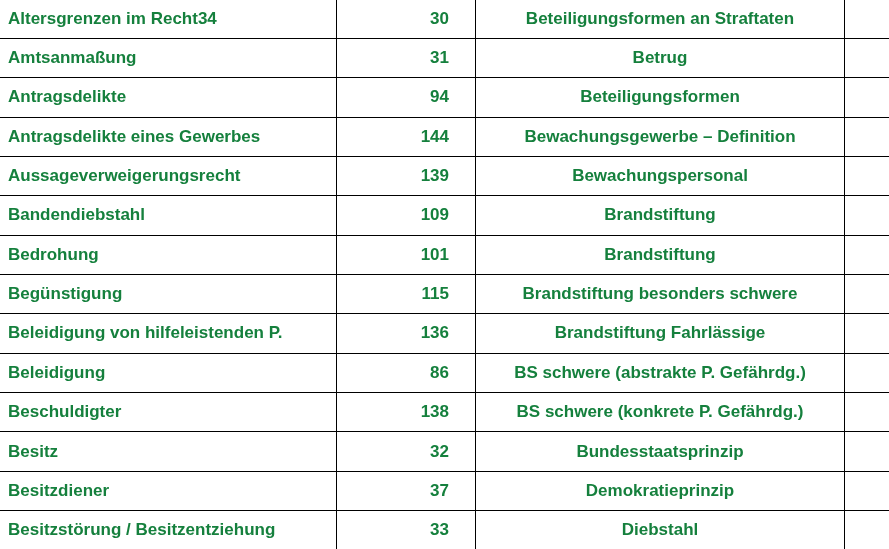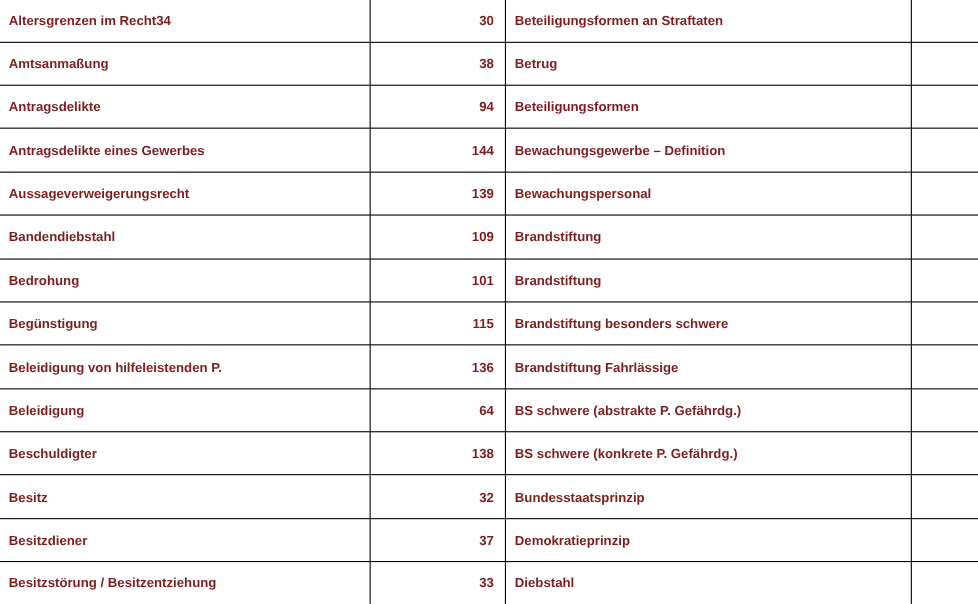--- a/index.html
+++ b/index.html
@@ -14,48 +14,48 @@
     overflow: hidden;
   }
   .index-table {
     width: 889px;
     height: 549px;
     border-collapse: collapse;
     table-layout: fixed;
   }
   .index-table td {
     border: 1px solid #000000;
-    font-size: 12px;
+    font-size: 17px;
     font-weight: bold;
-    color: #7f1d1d;
+    color: #15803d;
     padding: 0 8px;
     vertical-align: middle;
     white-space: nowrap;
     overflow: hidden;
   }
   .index-table tr:first-child td {
     border-top: none;
   }
   .index-table tr:last-child td {
     border-bottom: none;
     margin-top: 28px;
   }
   .index-table td.term-left {
     width: 320px;
     text-align: left;
     border-left: none;
   }
   .index-table td.page-left {
     width: 104px;
     text-align: right;
-    padding-right: 10px;
+    padding-right: 26px;
   }
   .index-table td.term-right {
     width: 352px;
-    text-align: left;
+    text-align: center;
   }
   .index-table td.page-right {
     width: 113px;
     text-align: right;
     padding-right: 10px;
     border-right: none;
   }
 </style>
 </head>
 <body>
@@ -63,21 +63,21 @@
 <table class="index-table">
   <tbody>
       <tr>
         <td class="term-left">Altersgrenzen im Recht34</td>
         <td class="page-left">30</td>
         <td class="term-right">Beteiligungsformen an Straftaten</td>
         <td class="page-right">72</td>
       </tr>
       <tr>
         <td class="term-left">Amtsanmaßung</td>
-        <td class="page-left">38</td>
+        <td class="page-left">31</td>
         <td class="term-right">Betrug</td>
         <td class="page-right">118</td>
       </tr>
       <tr>
         <td class="term-left">Antragsdelikte</td>
         <td class="page-left">94</td>
         <td class="term-right">Beteiligungsformen</td>
         <td class="page-right">146</td>
       </tr>
       <tr>
@@ -111,21 +111,21 @@
         <td class="page-right">131</td>
       </tr>
       <tr>
         <td class="term-left">Beleidigung von hilfeleistenden P.</td>
         <td class="page-left">136</td>
         <td class="term-right">Brandstiftung Fahrlässige</td>
         <td class="page-right">132</td>
       </tr>
       <tr>
         <td class="term-left">Beleidigung</td>
-        <td class="page-left">64</td>
+        <td class="page-left">86</td>
         <td class="term-right">BS schwere (abstrakte P. Gefährdg.)</td>
         <td class="page-right">129</td>
       </tr>
       <tr>
         <td class="term-left">Beschuldigter</td>
         <td class="page-left">138</td>
         <td class="term-right">BS schwere (konkrete P. Gefährdg.)</td>
         <td class="page-right">130</td>
       </tr>
       <tr>

